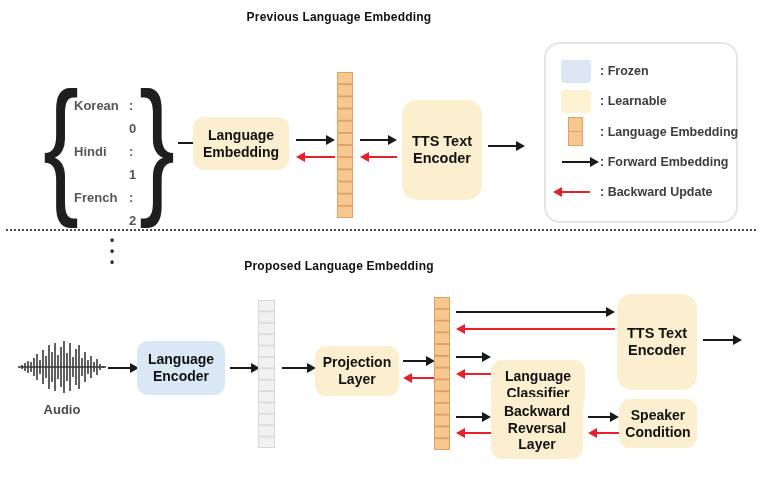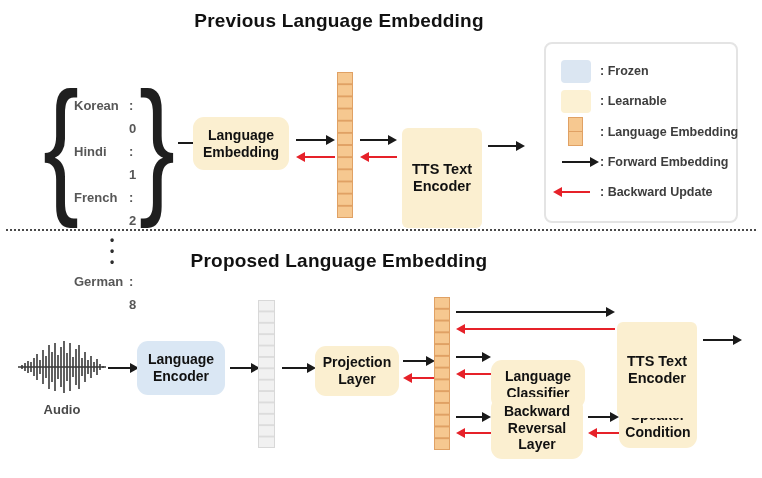--- a/index.html
+++ b/index.html
@@ -3,31 +3,31 @@
 <meta charset="utf-8">
 <style>
   html,body { margin:0; padding:0; background:#ffffff; }
   body { font-family:"Liberation Sans", sans-serif; }
   .canvas {
     position:relative; width:762px; height:478px; background:#ffffff;
     overflow:hidden;
   }
   .sec-title {
     position:absolute; left:0; width:678px; text-align:center;
-    font-size:19px; font-weight:bold; color:#111111; letter-spacing:.2px;
+    font-size:12px; font-weight:bold; color:#111111; letter-spacing:.2px;
   }
   
   .box {
     position:absolute; display:flex; align-items:center; justify-content:center;
     text-align:center; font-weight:bold; color:#111111; font-size:14px;
     line-height:1.2; border-radius:11px; padding:2px 6px; box-sizing:border-box;
   }
   .cream { background:#FBEFD0; }
   .blue  { background:#DAE7F4; }
-  .bigbox { border-radius:6px;margin-top:28px; }
+  .bigbox { border-radius:15px; }
   
   .stack {
     position:absolute; box-sizing:border-box;
   }
   .stack.orange {
     background-color:#F6C890; border:1.6px solid #E0A164;
     background-image:linear-gradient(to bottom, transparent calc(100% - 1.6px), #E0A164 0);
   }
   .stack.gray {
     background-color:#F1F1F1; border:1.6px solid #D8D8D8;
@@ -51,21 +51,21 @@
   .brace { position:absolute; top:-16px; font-size:150px; line-height:1; color:#1f1f1f;
     font-weight:normal; transform:scaleX(.72); transform-origin:center; }
   .brace.lb { left:-12px; } .brace.rb { right:-12px; }
   .lang-rows { position:absolute; left:26px; top:8px; right:26px; }
   .lang-row { display:flex; font-size:13px; font-weight:bold; color:#575757; line-height:23px; }
   .lang-row .nm { width:56px; }
   .vdots { text-align:center; color:#2e2e2e; font-size:12px; font-weight:bold; line-height:11px; padding:3px 0 2px 6px;}
   
   .legend {
     position:absolute; left:544px; top:42px; width:194px; height:181px;
-    background:#ffffff; border:2px solid #E4E4E4; border-radius:8px;
+    background:#ffffff; border:2px solid #E4E4E4; border-radius:16px;
     box-sizing:border-box; display:flex; flex-direction:column; justify-content:space-between;
     padding:13px 12px 15px 14px;
   }
   .lg-row { display:flex; align-items:center; height:28px; }
   .lg-sw { width:31px; display:flex; justify-content:center; align-items:center; margin-right:9px; flex:0 0 auto;}
   .lg-label { font-size:12.5px; font-weight:bold; color:#3d3d3d; white-space:nowrap; }
   .sw-frozen { width:30px; height:23px; background:#DBE6F2; border-radius:4px; }
   .sw-learn  { width:30px; height:23px; background:#FCF1D3; border-radius:4px; }
   .sw-emb { position:relative; width:15px; height:29px; background:#F6C890; border:1.8px solid #E0A164; box-sizing:border-box;}
   .sw-emb::after { content:''; position:absolute; left:0; right:0; top:50%; height:1.8px; margin-top:-1px; background:#E0A164; }
@@ -104,24 +104,20 @@
       </div>
       <div class="lang-row">
         <span class="nm">French</span>
         <span>: 2</span>
       </div>
       <div class="vdots">
         <div>•</div>
         <div>•</div>
         <div>•</div>
       </div>
-      <div class="lang-row">
-        <span class="nm">German</span>
-        <span>: 8</span>
-      </div>
     </div>
   </div>
 
   <div class="arr r" style="left:178px; top:142px; width:22px;"></div>
 
   <div class="box cream" style="left:193px; top:117px; width:96px; height:53px;">Language Embedding</div>
 
   <div class="arr r" style="left:296px; top:139px; width:30px;"></div>
   <div class="arr l bwd" style="left:305px; top:156px; width:30px;"></div>
 
@@ -162,21 +158,21 @@
     <div class="lg-row">
       <span class="lg-sw">
           <span class="lg-arr bw"></span>
         </span>
       <span class="lg-label">: Backward Update</span>
     </div>
   </div>
 
   <div class="dotsep"></div>
 
-  <div class="sec-title" style="top:250px;">Proposed Language Embedding</div>
+  <div class="sec-title" style="top:259px;">Proposed Language Embedding</div>
 
   <div class="audio-wrap">
     <svg width="92" height="58" viewBox="0 0 92 58">
       <path stroke="#3a3a3a" stroke-width="1.6" fill="none" d="M2 29 H90
         M6 27 V31 M9 25 V33 M12 23 V35 M15 24 V34 M18 20 V38 M21 16 V42 M24 22 V36
         M27 12 V46 M30 18 V40 M33 7 V51 M36 14 V44 M39 5 V53 M42 17 V41 M45 9 V49
         M48 3 V55 M51 15 V43 M54 5 V53 M57 19 V39 M60 11 V47 M63 7 V51 M66 20 V38
         M69 14 V44 M72 22 V36 M75 18 V40 M78 24 V34 M81 21 V37 M84 26 V32 M87 28 V30"></path>
     </svg>
     <div class="audio-label">Audio</div>

